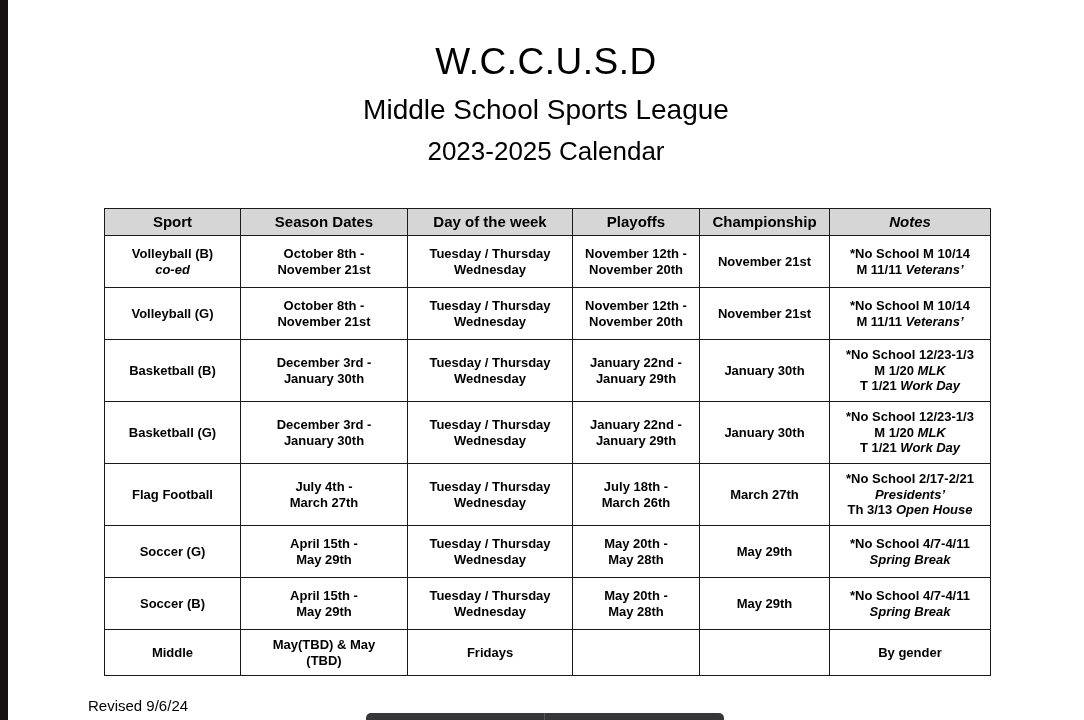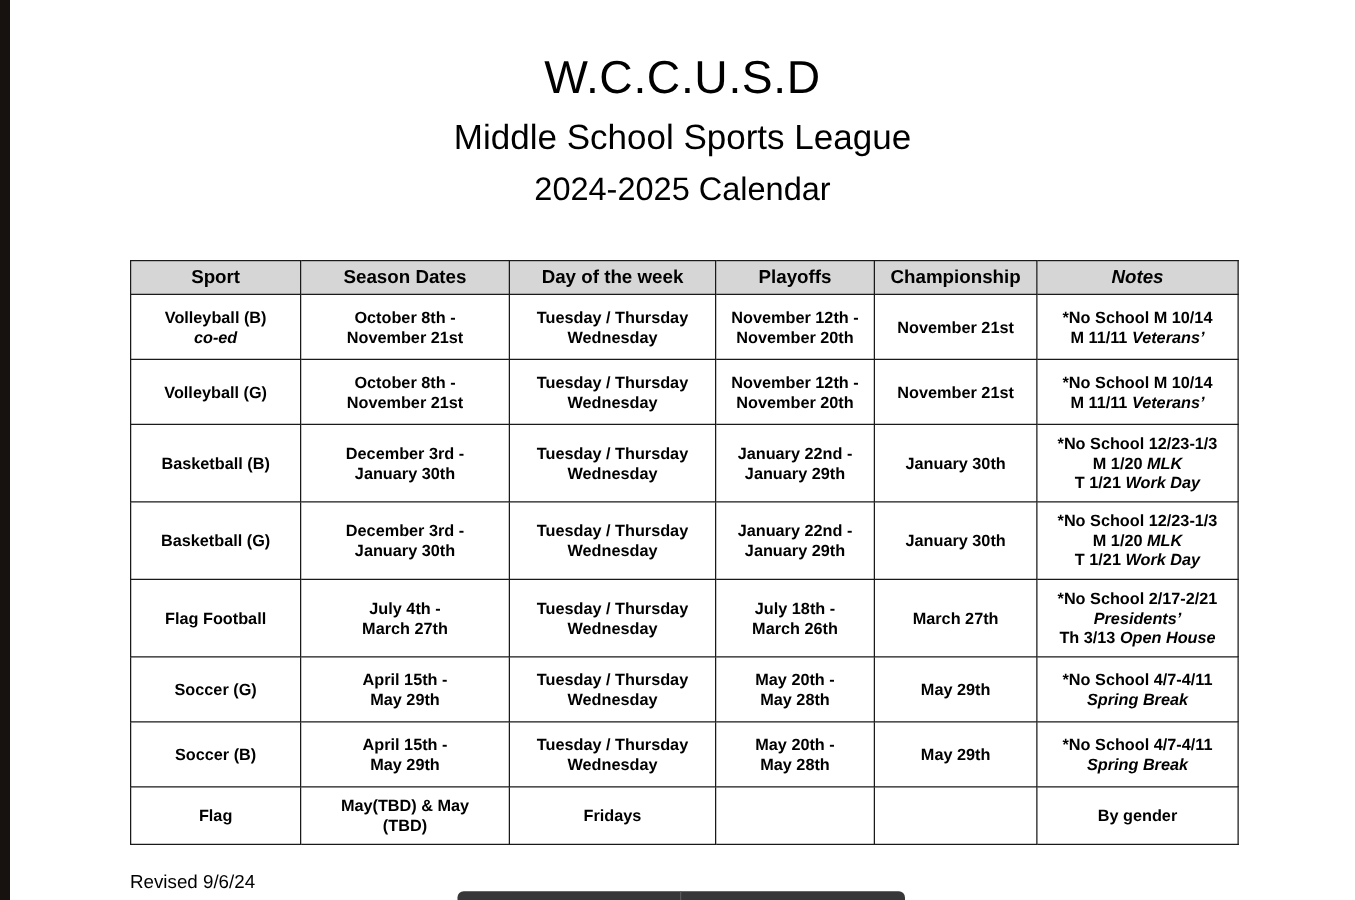--- a/index.html
+++ b/index.html
@@ -131,21 +131,21 @@
   td.r7 { height: 52px; }
   td.r8 { height: 46px; }
 
   .ital { font-style: italic; }
   .line { display: block; }
   .sub-ital { display: block; font-style: italic; }
 
   
   #revised {
     position: absolute;
-    left: 96px;
+    left: 80px;
     top: 696px;
     font-size: 15px;
     line-height: 20px;
     font-weight: 400;
     color: #000000;
   }
 
   
   #bottom-toolbar {
     position: absolute;
@@ -171,21 +171,21 @@
 
 <div id="viewer">
 
   <div id="page-top-shade"></div>
 
   <div id="page">
 
     <div class="doc-head">
       <div class="title-1">W.C.C.U.S.D</div>
       <div class="title-2">Middle School Sports League</div>
-      <div class="title-3">2024-2025 Calendar</div>
+      <div class="title-3">2023-2025 Calendar</div>
     </div>
 
     <div id="sched-wrap">
       <table class="sched">
         <colgroup>
           <col class="c-sport">
             <col class="c-season">
             <col class="c-day">
           <col class="c-playoffs">
             <col class="c-champ">
@@ -369,21 +369,21 @@
               <td class="r7">
                 <span class="line">May 29th</span>
               </td>
               <td class="r7">
                 <span class="line">*No School 4/7-4/11</span>
                 <span class="line"><span class="ital">Spring Break</span></span>
               </td>
             </tr>
             <tr>
               <td class="r8">
-                <span class="line">Flag</span>
+                <span class="line">Middle</span>
               </td>
               <td class="r8">
                 <span class="line">May(TBD)  &amp; May</span>
                 <span class="line">(TBD)</span>
               </td>
               <td class="r8">
                 <span class="line">Fridays</span>
               </td>
               <td class="r8"></td>
               <td class="r8"></td>

